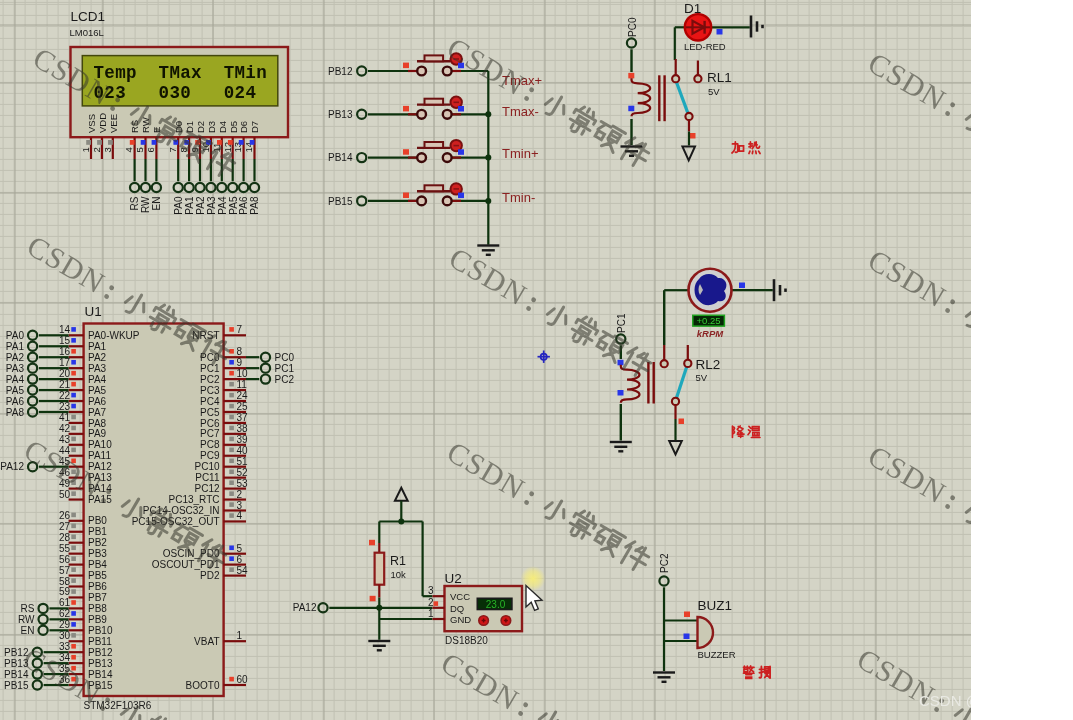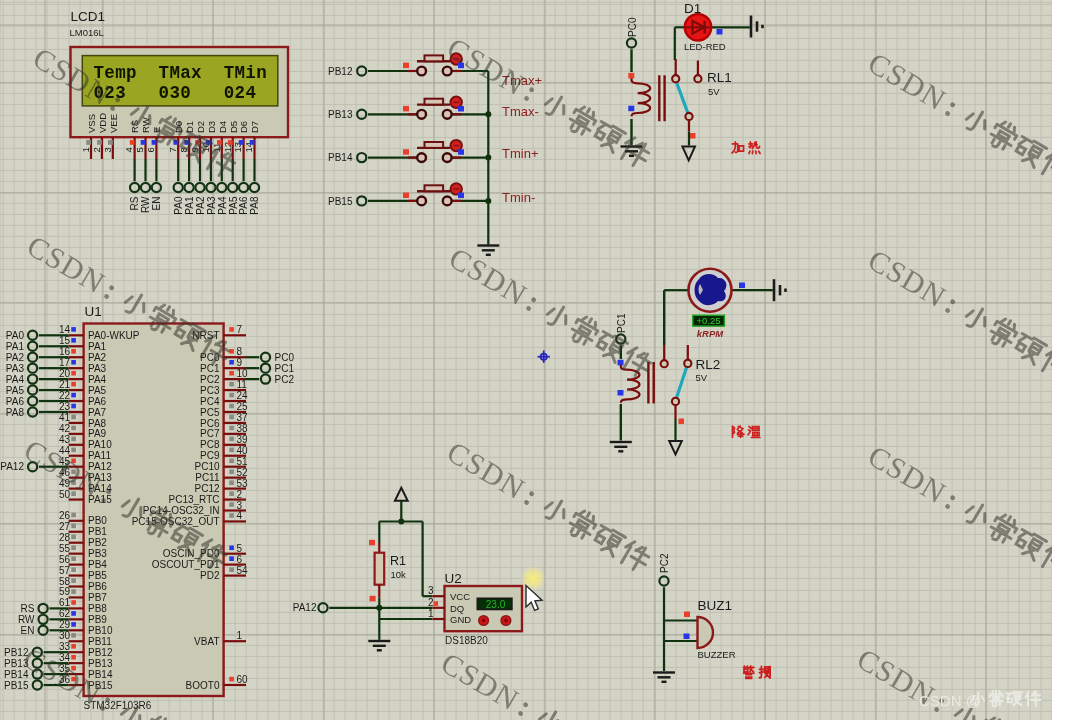--- a/index.html
+++ b/index.html
@@ -1,14 +1,14 @@
 <!DOCTYPE html>
 <html><head><meta charset="utf-8"><style>
 html,body{margin:0;padding:0;}
-#page{position:relative;width:1052px;height:720px;overflow:hidden;
+#page{position:relative;width:971px;height:720px;overflow:hidden;
 background-color:#d4d4c6;
 background-image:
 repeating-linear-gradient(90deg,#a5a597 0 1px,transparent 1px 110.4px),
 repeating-linear-gradient(0deg,#a5a597 0 1px,transparent 1px 110.4px),
 repeating-linear-gradient(90deg,#c0c0b2 0 1px,transparent 1px 11.04px),
 repeating-linear-gradient(0deg,#c0c0b2 0 1px,transparent 1px 11.04px);
 background-position:102.5px 0,0 25.5px,2.6px 0,0 2.9px;}
 svg{position:absolute;left:0;top:0;}
 </style></head><body>
 <div id="page">

